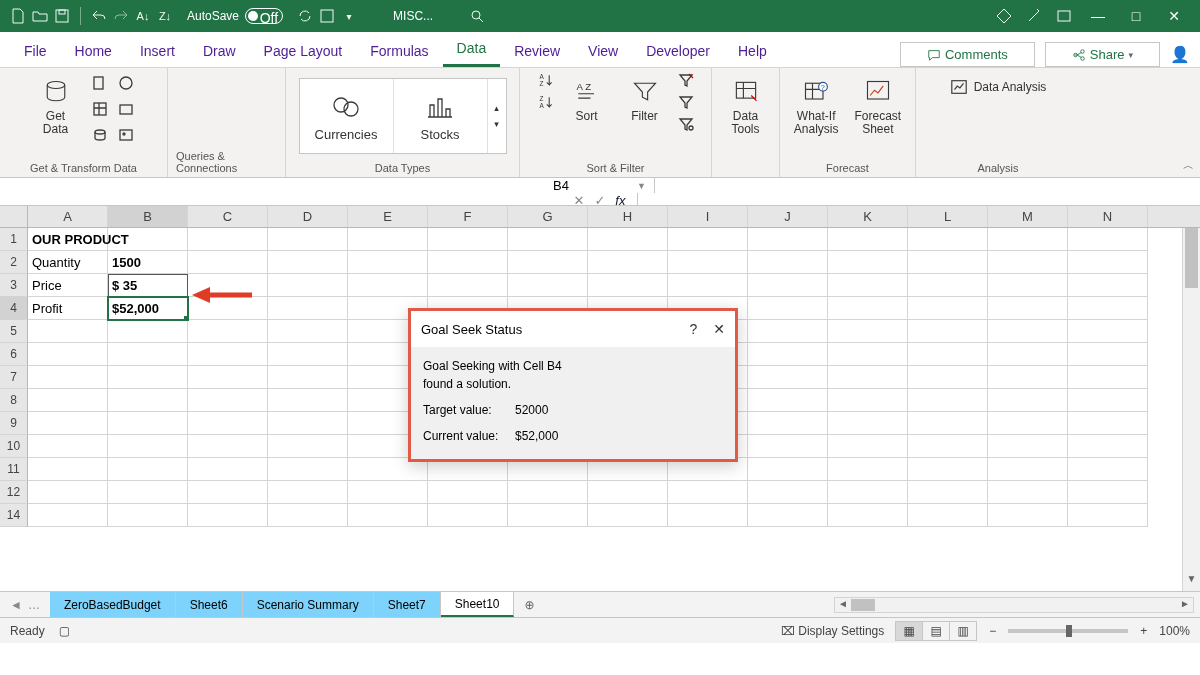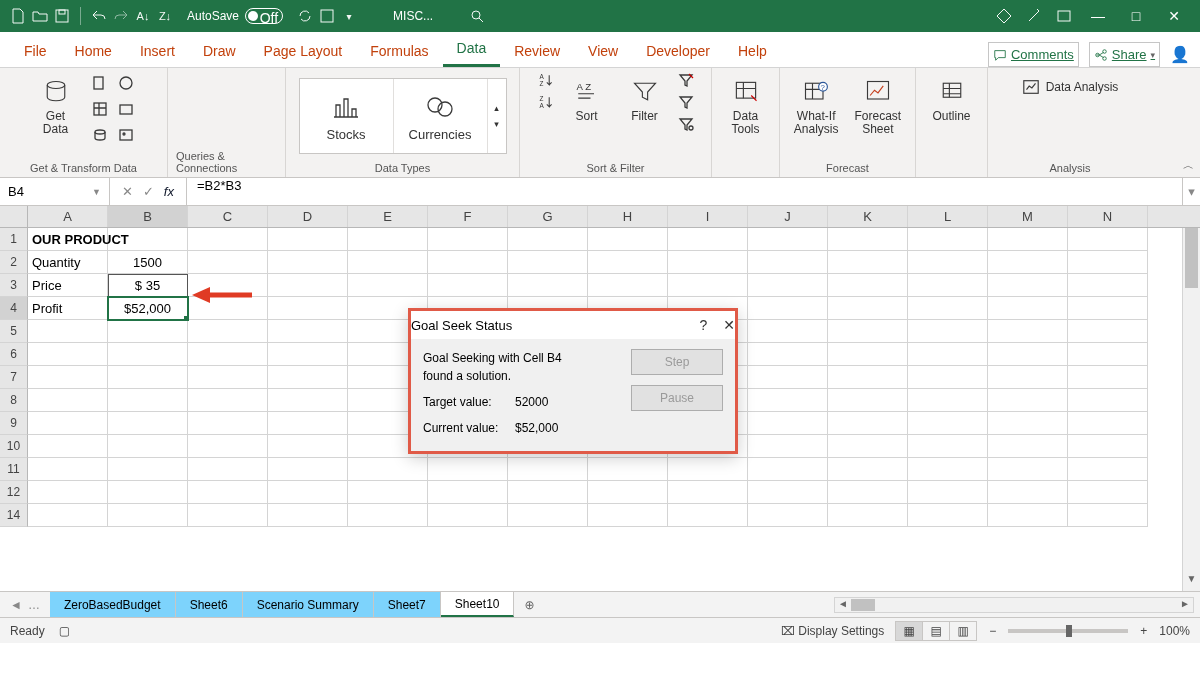--- a/index.html
+++ b/index.html
@@ -13,78 +13,78 @@
 .titlebar .autosave { display: flex; align-items: center; gap: 6px; margin: 0 8px; }
 .titlebar .toggle { width: 38px; height: 16px; border: 1px solid #fff; border-radius: 10px; position: relative; }
 .titlebar .toggle::after { content:""; width: 10px; height: 10px; background: #fff; border-radius: 50%; position: absolute; left: 2px; top: 2px; }
 .titlebar .doc { margin-left: 30px; }
 .titlebar .search { margin-left: 30px; }
 .titlebar .right-icons { margin-left: auto; display: flex; gap: 14px; padding-right: 14px; align-items: center; }
 .titlebar .winbtn { width: 24px; text-align: center; font-size: 14px; }
 
 
 .ribbon-tabs { height: 36px; background: #fff; border-bottom: 1px solid #d4d4d4; display: flex; align-items: flex-end; padding-left: 10px; }
-.ribbon-tabs .tab { padding: 8px 14px 8px; font-size: 14px; color: #c2410c; cursor: pointer; }
+.ribbon-tabs .tab { padding: 8px 14px 8px; font-size: 14px; color: #4c1d95; cursor: pointer; }
 .ribbon-tabs .tab.active { color: #217346; border-bottom: 3px solid #217346; font-weight: 500; }
 .ribbon-tabs .right { margin-left: auto; display: flex; gap: 10px; padding-right: 10px; align-items: center; }
-.ribbon-tabs .btn-outline { border: 1px solid #c6c6c6; padding: 4px 4px; font-size: 13px; display: flex; align-items: center; gap: 4px; color: #217346; text-decoration: underline; }
+.ribbon-tabs .btn-outline { border: 1px solid #c6c6c6; padding: 4px 26px; font-size: 13px; display: flex; align-items: center; gap: 4px; color: #217346; }
 .ribbon-tabs .share-icon { width: 14px; height: 14px; fill: #217346; }
 
 
 .ribbon { height: 110px; background: #f3f2f1; border-bottom: 1px solid #c8c6c4; display: flex; font-size: 11px; color: #333; position: relative; }
 .ribbon .group { border-right: 1px solid #d8d6d4; padding: 4px 8px 0; display: flex; flex-direction: column; align-items: center; }
 .ribbon .group-label { margin-top: auto; font-size: 11px; color: #555; padding: 2px 0 3px; }
 .ribbon .stack { display: flex; gap: 8px; align-items: flex-start; }
 .ribbon .bigbtn { display: flex; flex-direction: column; align-items: center; gap: 2px; padding: 4px; min-width: 50px; }
 .ribbon .bigbtn .ico { width: 30px; height: 32px; display: flex; align-items: center; justify-content: center; }
 .ribbon .smallgrid { display: grid; grid-template-columns: repeat(2, 22px); grid-auto-rows: 22px; gap: 4px; }
 .ribbon .smallgrid .c { width: 22px; height: 22px; display: flex; align-items: center; justify-content: center; }
 .ribbon .gallery { border: 1px solid #c8c6c4; background: #fff; display: flex; align-items: center; }
 .ribbon .gallery .item { width: 94px; height: 74px; display: flex; flex-direction: column; align-items: center; justify-content: center; gap: 4px; border-right: 1px solid #e1dfdd; font-size: 13px; }
 .ribbon .gallery .drop { width: 18px; display: flex; flex-direction: column; justify-content: center; align-items: center; gap: 6px; }
 .ribbon .collapse { position: absolute; right: 6px; bottom: 4px; font-size: 11px; color: #555; }
 .ribbon svg { width: 28px; height: 28px; fill: none; stroke: #3a3a3a; stroke-width: 1.3; }
 .ribbon .sm svg { width: 16px; height: 16px; }
 .ribbon .bb-label { font-size: 12px; text-align: center; line-height: 1.1; }
 
 
-.fbar { height: 28px; border-bottom: 1px solid #c8c6c4; display: flex; font-size: 13px; background: #fff; }
+.fbar { height: 28px; border-bottom: 1px solid #c8c6c4; display: flex; align-items: center; font-size: 13px; background: #fff; flex-direction: column; }
 .fbar .namebox { width: 110px; border-right: 1px solid #c8c6c4; padding: 0 8px; display: flex; align-items: center; justify-content: space-between; height: 100%; }
 .fbar .fx-section { display: flex; align-items: center; gap: 10px; padding: 0 12px; border-right: 1px solid #c8c6c4; height: 100%; color: #888; }
 .fbar .fx-section .fx { font-style: italic; color: #0f172a; }
 .fbar .formula { padding: 0 10px; flex: 1; }
 .fbar .expand { width: 18px; text-align: center; border-left: 1px solid #c8c6c4; height: 100%; display: flex; align-items: center; justify-content: center; color: #888; }
 
 
 .grid-area { position: relative; height: 385px; background: #fff; overflow: hidden; }
 .colhdrs { display: flex; height: 22px; background: #e6e6e6; border-bottom: 1px solid #b7b7b7; }
 .colhdrs .sel { width: 28px; border-right: 1px solid #b7b7b7; background: #e6e6e6; }
 .colhdrs .ch { width: 80px; border-right: 1px solid #d4d4d4; text-align: center; font-size: 13px; color: #444; line-height: 22px; }
 .colhdrs .ch.active { background: #d2d2d2; }
 .rows { }
 .row { display: flex; height: 23px; }
 .row .rh { width: 28px; border-right: 1px solid #b7b7b7; border-bottom: 1px solid #d4d4d4; background: #e6e6e6; text-align: center; font-size: 12px; color: #444; line-height: 23px; }
 .row .rh.active { background: #d2d2d2; }
 .row .cell { width: 80px; border-right: 1px solid #d4d4d4; border-bottom: 1px solid #d4d4d4; padding: 0 4px; font-size: 13px; line-height: 23px; overflow: hidden; white-space: nowrap; }
 .row .cell.bold { font-weight: bold; }
-.row .cell.r { text-align: center; }
+.row .cell.r { text-align: left; font-weight: bold; }
 .row .cell.box { outline: 1.5px solid #555; outline-offset: -1px; }
 .row .cell.sel { outline: 2px solid #217346; outline-offset: -1px; position: relative; }
 .row .cell.sel::after { content:""; position:absolute; right:-3px; bottom:-3px; width:6px; height:6px; background:#217346; }
 .grid-scroll { position: absolute; right: 0; top: 22px; bottom: 0; width: 18px; background: #f1f1f1; border-left: 1px solid #d4d4d4; }
 .grid-scroll .thumb { position: absolute; top: 0; left: 2px; right: 2px; height: 60px; background: #c1c1c1; }
 .grid-scroll .arr { position: absolute; left: 0; right: 0; height: 18px; text-align: center; font-size: 10px; color: #666; }
 
 
 .arrow { position: absolute; left: 192px; top: 80px; width: 60px; height: 18px; }
 .arrow svg { width: 60px; height: 18px; }
 
 
 .dialog { position: absolute; left: 408px; top: 308px; width: 330px; background: #f0f0f0; border: 3px solid #e05a47; box-shadow: 0 4px 16px rgba(0,0,0,0.2); font-size: 12px; }
-.dialog .titlebarD { height: 28px; background: #fff; display: flex; align-items: center; padding: 0 0; font-size: 13px; }
+.dialog .titlebarD { height: 36px; background: #fff; display: flex; align-items: center; padding: 0 10px; font-size: 13px; }
 .dialog .titlebarD .t-right { margin-left: auto; display: flex; gap: 16px; font-size: 14px; color: #333; }
 .dialog .body { padding: 10px 12px 14px; display: flex; gap: 12px; }
 .dialog .body .left { flex: 1; line-height: 1.5; }
 .dialog .body .left .kv { display: flex; margin-top: 8px; }
 .dialog .body .left .kv .k { width: 92px; }
 .dialog .body .right { width: 92px; display: flex; flex-direction: column; gap: 10px; }
 .dialog button { height: 26px; border: 1px solid #adadad; background: #e1e1e1; font-size: 12px; width: 92px; }
 .dialog button:disabled { color: #9a9a9a; }
 .dialog .okrow { display: flex; justify-content: flex-end; gap: 16px; padding: 0 12px 12px; }
 .dialog .okbtn { outline: 2px solid #0078d4; outline-offset: 1px; }
@@ -275,30 +275,30 @@
   </div>
 
   <div class="group" style="width:118px">
     <div class="group-label">Queries &amp; Connections</div>
   </div>
 
   <div class="group" style="width:234px">
     <div class="gallery" style="margin-top:6px">
       <div class="item">
         <svg viewBox="0 0 32 32" style="width:32px;height:32px">
-            <path d="M4 26h24M6 26V14h4v12M14 26V8h4v18M22 26V18h4v8"></path>
-          </svg>
-        <span>Stocks</span>
-      </div>
-      <div class="item">
-        <svg viewBox="0 0 32 32" style="width:32px;height:32px">
             <circle cx="11" cy="14" r="7"></circle>
             <circle cx="21" cy="18" r="7"></circle>
           </svg>
         <span>Currencies</span>
+      </div>
+      <div class="item">
+        <svg viewBox="0 0 32 32" style="width:32px;height:32px">
+            <path d="M4 26h24M6 26V14h4v12M14 26V8h4v18M22 26V18h4v8"></path>
+          </svg>
+        <span>Stocks</span>
       </div>
       <div class="drop">
           <span style="font-size:9px">▴</span>
           <span style="font-size:9px">▾</span>
         </div>
     </div>
     <div class="group-label">Data Types</div>
   </div>
 
   <div class="group" style="width:192px">
@@ -386,32 +386,20 @@
               <path d="M7 20l5-6 4 3 6-8" stroke="#c43e1c"></path>
             </svg>
           </div>
         <div class="bb-label" style="white-space:pre">Forecast
 Sheet</div>
       </div>
     </div>
     <div class="group-label">Forecast</div>
   </div>
 
-  <div class="group" style="width:72px">
-    <div class="bigbtn">
-      <div class="ico">
-          <svg viewBox="0 0 32 32">
-            <rect x="6" y="6" width="20" height="16"></rect>
-            <path d="M6 12h20M6 18h20M13 6v16"></path>
-          </svg>
-        </div>
-      <div class="bb-label">Outline</div>
-    </div>
-    <div class="group-label">&nbsp;</div>
-  </div>
 
   <div class="group" style="width:164px;border-right:none">
     <div style="display:flex;align-items:center;gap:6px;padding-top:6px">
       <svg viewBox="0 0 20 20" style="width:18px;height:18px">
           <rect x="2" y="3" width="16" height="14"></rect>
           <path d="M5 13l3-4 3 2 4-5"></path>
         </svg>
       <span style="font-size:12px">Data Analysis</span>
     </div>
     <div class="group-label">Analysis</div>
@@ -702,24 +690,20 @@
       <div>found a solution.</div>
       <div class="kv">
           <div class="k">Target value:</div>
           <div>52000</div>
         </div>
       <div class="kv">
           <div class="k">Current value:</div>
           <div>$52,000</div>
         </div>
     </div>
-    <div class="right">
-      <button disabled="">Step</button>
-      <button disabled="">Pause</button>
-    </div>
   </div>
 </div>
 
 <div class="sheetbar">
   <div class="nav">
     <span>◄</span>
     <span>…</span>
   </div>
   <div class="tabs">
     <div class="stab">ZeroBasedBudget</div>

